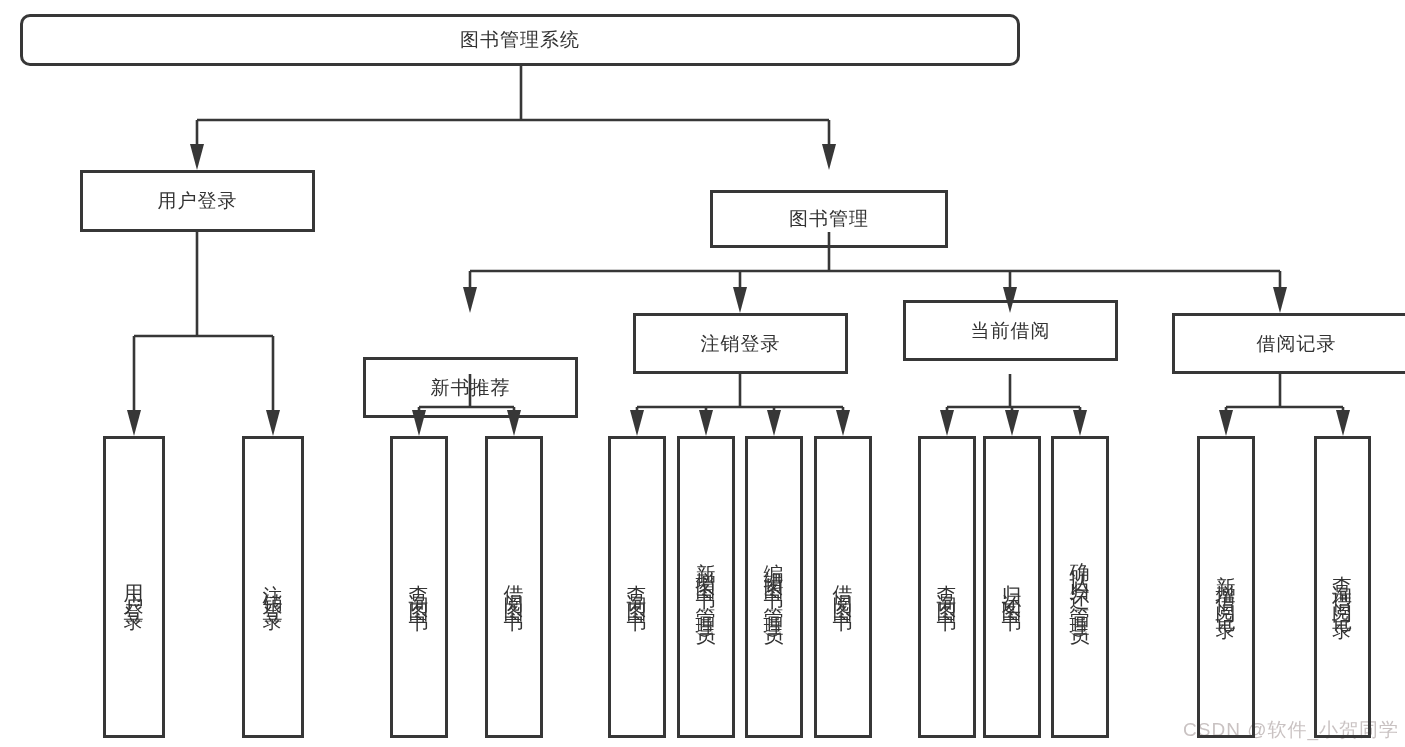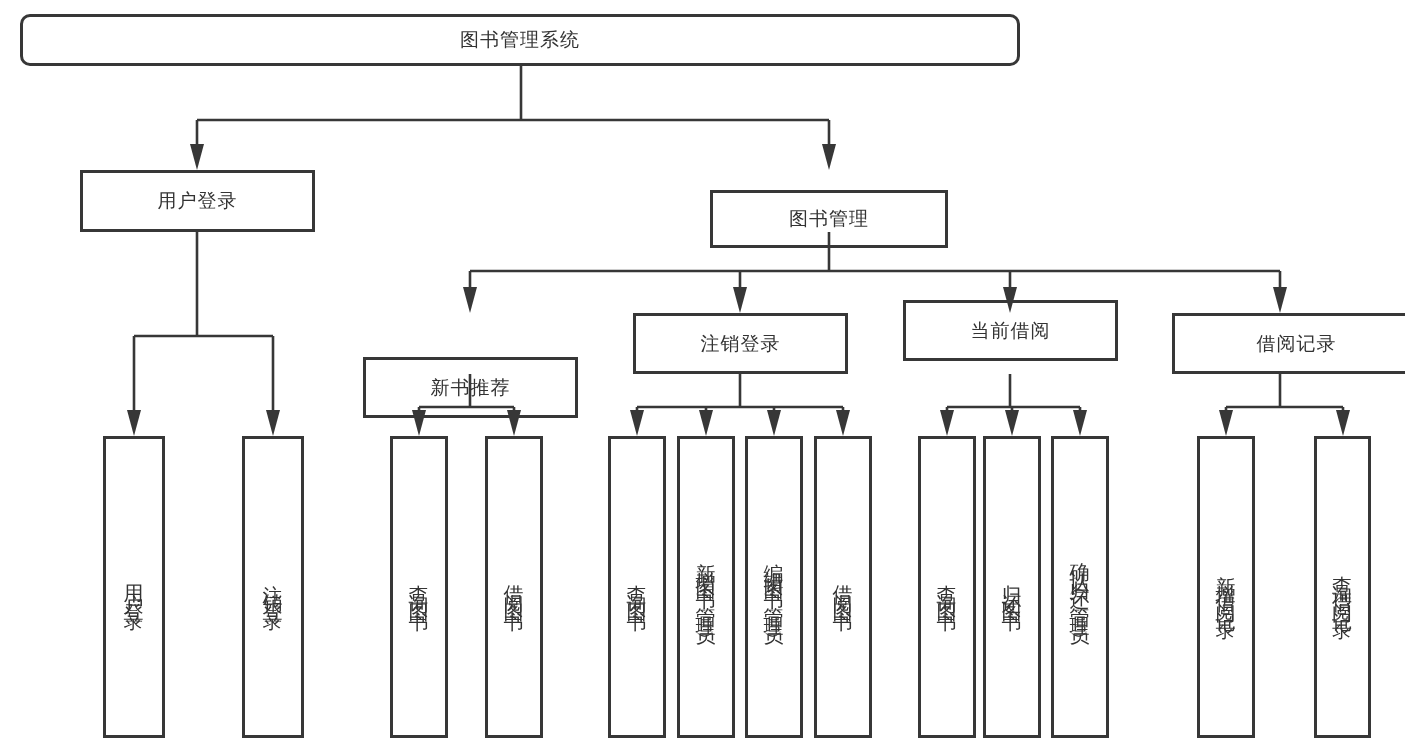--- a/index.html
+++ b/index.html
@@ -166,14 +166,15 @@
   <div class="node v-label" style="left:1051px; top:436px; width:58px; height:302px;">
     <span class="lbl">确认归还（管理员）</span>
   </div>
   <div class="node v-label" style="left:1197px; top:436px; width:58px; height:302px;">
     <span class="lbl">新增借阅记录</span>
   </div>
   <div class="node v-label" style="left:1314px; top:436px; width:57px; height:302px;">
     <span class="lbl">查询借阅记录</span>
   </div>
 
+  <div id="watermark">CSDN @软件_小贺同学</div>
 
 </div>
 
 </body></html>

